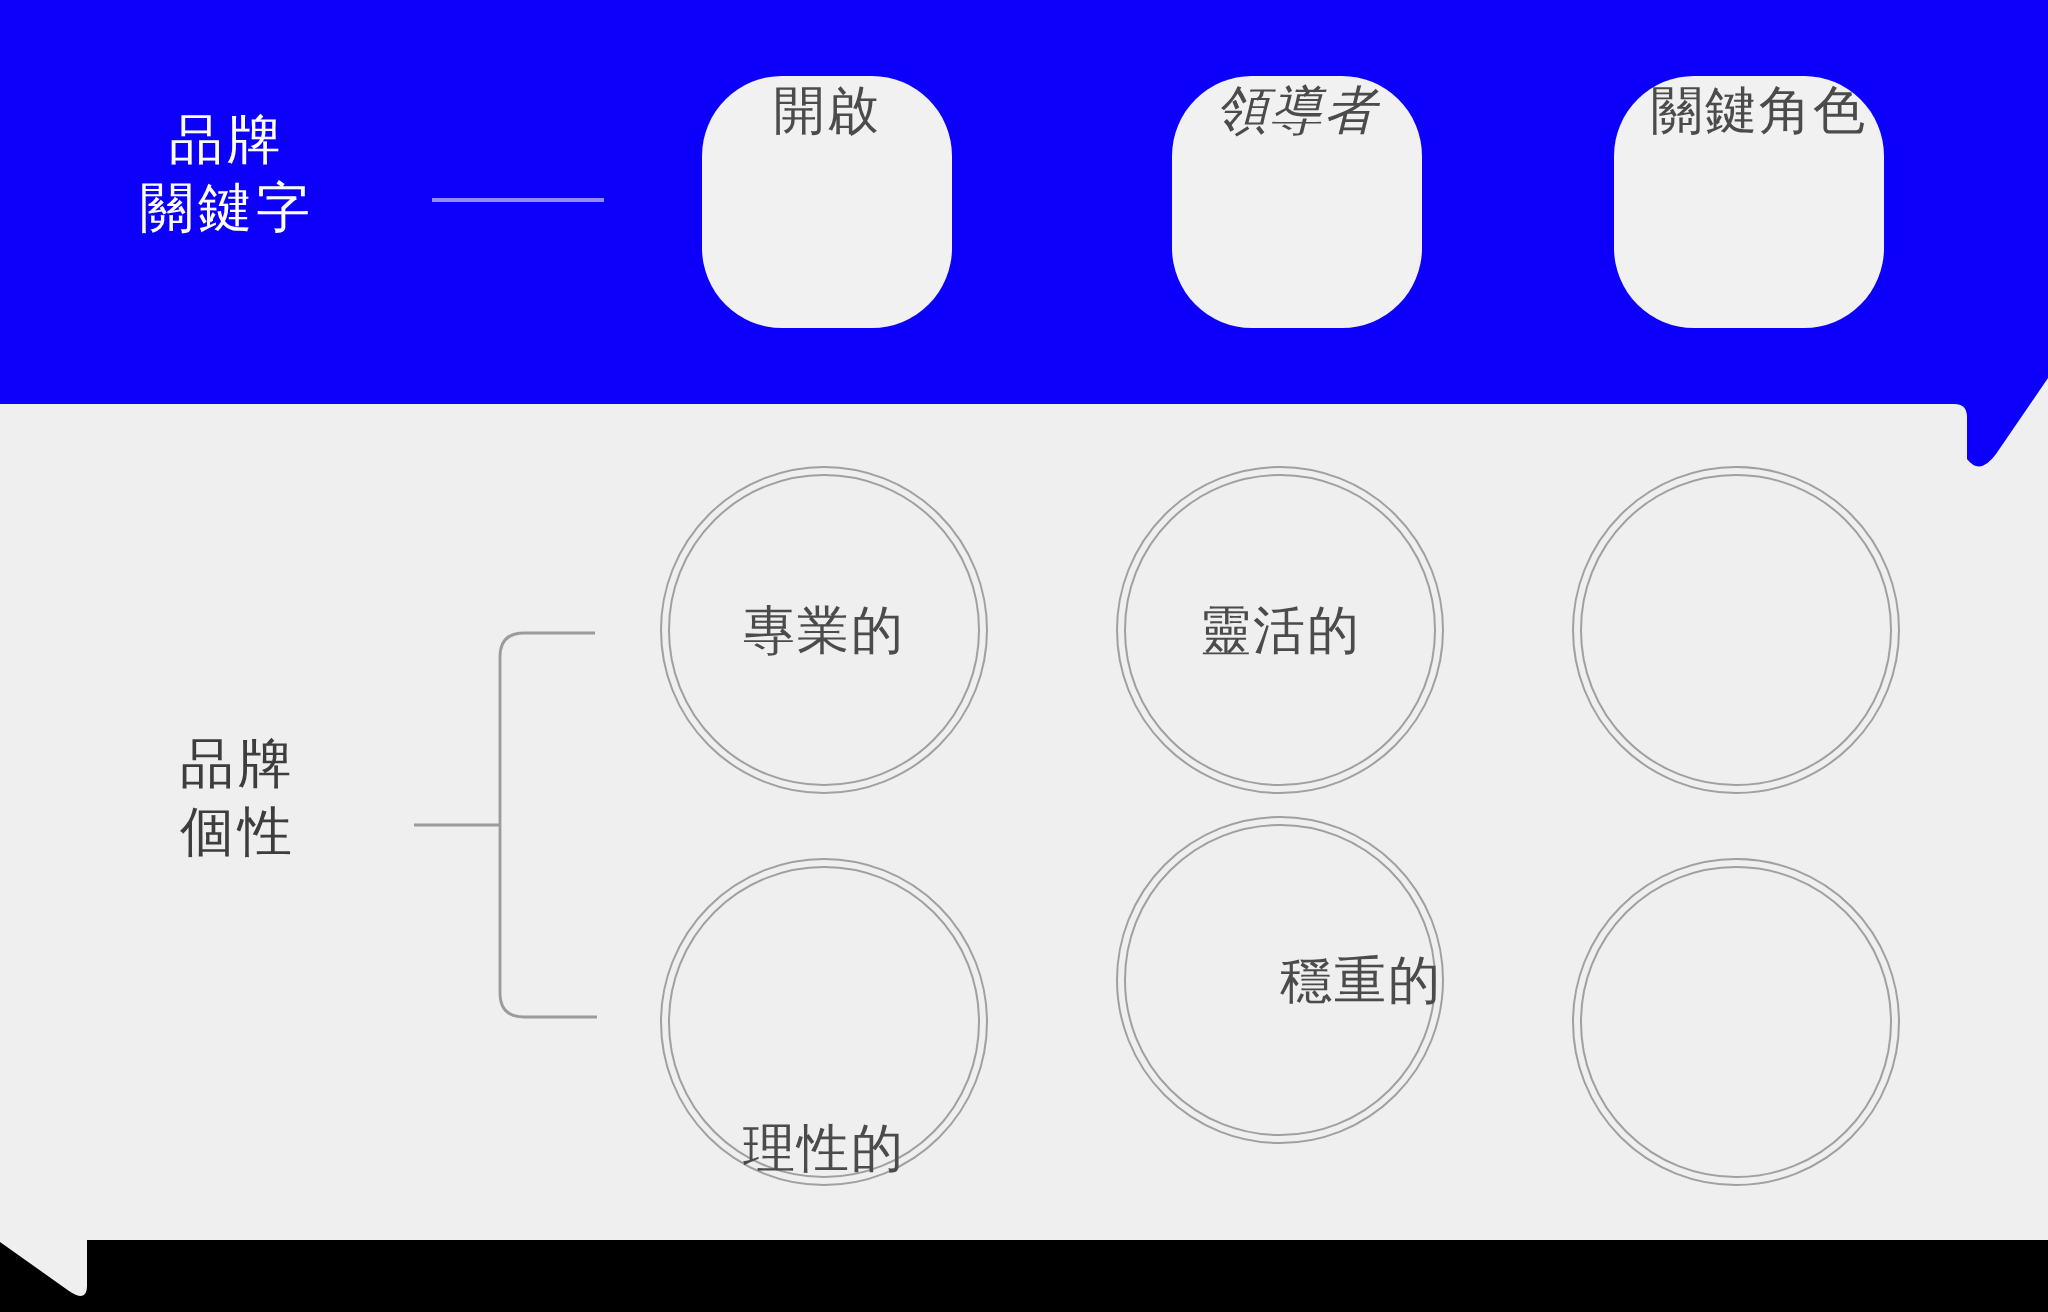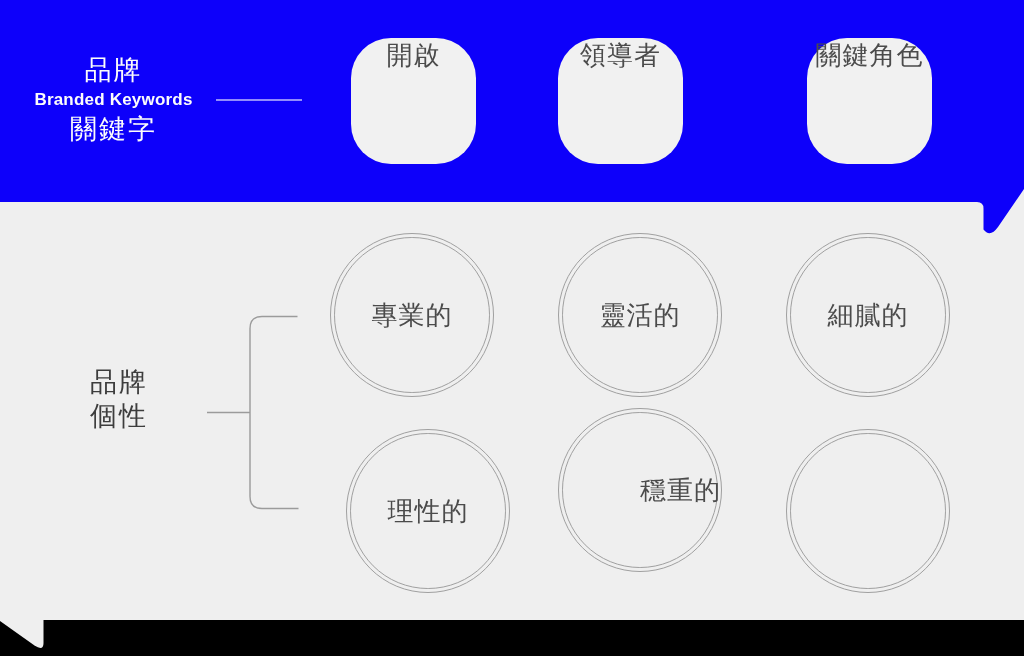--- a/index.html
+++ b/index.html
@@ -33,56 +33,55 @@
   .kw-label{position:absolute;left:26px;top:53px;width:175px;text-align:center;
     color:var(--text-light);z-index:5;}
   .zh-big{font-size:27px;line-height:34px;font-weight:400;letter-spacing:2px;}
   .en-label{font-size:17px;line-height:25px;font-weight:600;letter-spacing:0.2px;}
   .kw-line{position:absolute;left:216px;top:99px;width:86px;height:2px;
     background:var(--line-light);z-index:5;}
   .kw-card{position:absolute;top:38px;width:125px;height:126px;border-radius:40px;
     background:var(--card-bg);display:flex;justify-content:center;
     z-index:5;}
   .kw-card span{font-size:26px;font-weight:500;letter-spacing:1px;color:var(--text-card);}
-  .card-1{left:351px;} .card-2{left:558px;} .card-3{left:807px;}
+  .card-1{left:351px;} .card-2{left:586px;font-style:italic;} .card-3{left:807px;padding-left:10px;}
   
   .pers-label{position:absolute;left:29px;top:365px;width:180px;text-align:center;
     color:var(--text-dark);z-index:2;}
   .bracket-svg{position:absolute;left:0;top:0;z-index:1;display:block;}
   .bracket-svg path{fill:none;stroke:var(--bracket);stroke-width:1.4;}
   .trait-circle{position:absolute;width:164px;height:164px;box-sizing:border-box;
     border:1.2px solid var(--ring);border-radius:50%;display:flex;align-items:center;
     justify-content:center;z-index:1;}
   .trait-inner{position:absolute;inset:3.2px;border:1.2px solid var(--ring);
     border-radius:50%;}
   .trait-circle span{position:relative;font-size:26px;font-weight:500;
     letter-spacing:1px;color:var(--text-card);}
   .pos-c1{left:330px;top:233px;} .pos-c2{left:558px;top:233px;} .pos-c3{left:786px;top:233px;}
-  .pos-c4{left:346px;top:429px;} .pos-c5{left:558px;top:408px;justify-content:flex-end;} .pos-c6{left:786px;top:429px;}
+  .pos-c4{left:330px;top:429px;align-items:flex-end;} .pos-c5{left:558px;top:408px;justify-content:flex-end;} .pos-c6{left:786px;top:429px;}
 </style>
 </head>
 <body>
 
 <div class="canvas">
 
   <svg class="bracket-svg" width="1024" height="656" viewBox="0 0 1024 656">
     <path d="M207,412.5 H249.3 M297.5,316.5 H262 Q250,316.5 250,328.5 V496.5 Q250,508.5 262,508.5 H298.5"></path>
   </svg>
 
   <div class="trait-circle pos-c1">
     <div class="trait-inner"></div>
     <span>專業的</span>
   </div>
   <div class="trait-circle pos-c2">
     <div class="trait-inner"></div>
     <span>靈活的</span>
   </div>
   <div class="trait-circle pos-c3">
     <div class="trait-inner"></div>
-    <span>細膩的</span>
   </div>
   <div class="trait-circle pos-c4">
     <div class="trait-inner"></div>
     <span>理性的</span>
   </div>
   <div class="trait-circle pos-c5">
     <div class="trait-inner"></div>
     <span>穩重的</span>
   </div>
   <div class="trait-circle pos-c6">
@@ -99,21 +98,20 @@
   <svg class="gray-tail" width="60" height="42" viewBox="0 0 60 42">
     <path d="M0,2 H43.5 V28 Q43.5,36.5 34.5,30.5 L0,6 Z"></path>
   </svg>
 
   <svg class="blue-band" width="1024" height="242" viewBox="0 0 1024 242">
     <path d="M0,0 H1024 V189 L998,227 Q990,238 983.5,229.5 V208.5 Q983.5,202 977,202 H0 Z"></path>
   </svg>
 
   <div class="kw-label">
     <div class="zh-big">品牌</div>
-    <div class="en-label">Branded Keywords</div>
     <div class="zh-big">關鍵字</div>
   </div>
 
   <div class="kw-line"></div>
 
   <div class="kw-card card-1">
     <span>開啟</span>
   </div>
   <div class="kw-card card-2">
     <span>領導者</span>

